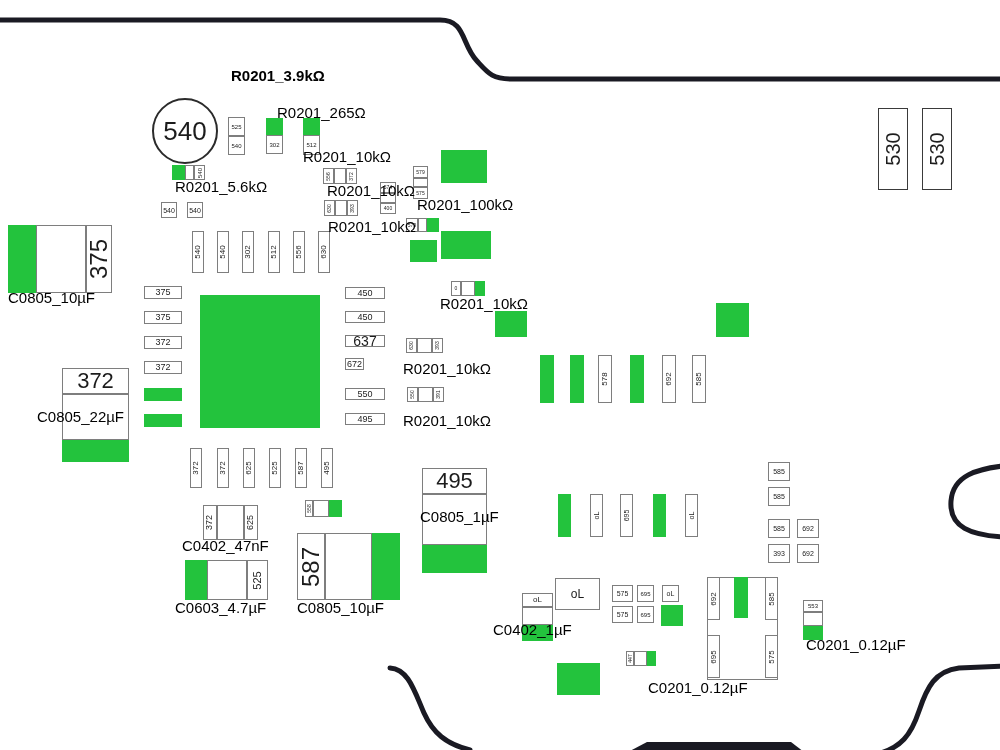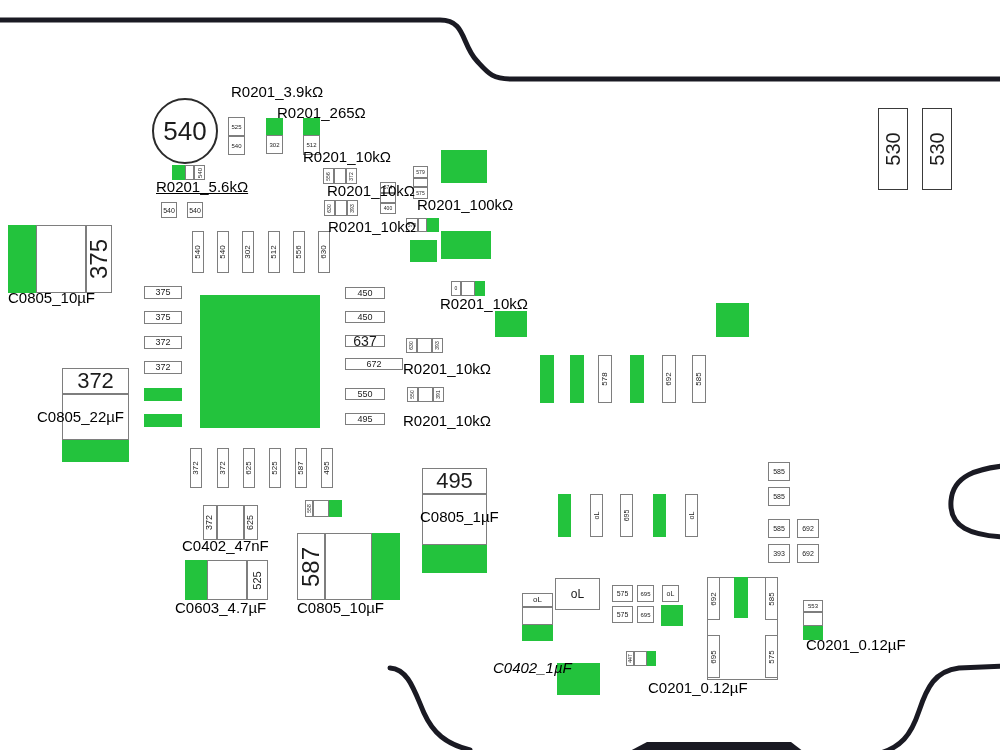--- a/index.html
+++ b/index.html
@@ -159,21 +159,21 @@
     <div class="r f-g" style="left: 144px; top: 414px; width: 38px; height: 13px;"></div>
     <div class="r f-w" style="left: 345px; top: 287px; width: 40px; height: 12px;">
       <span style="font-size: 9px;">450</span>
     </div>
     <div class="r f-w" style="left: 345px; top: 311px; width: 40px; height: 12px;">
       <span style="font-size: 9px;">450</span>
     </div>
     <div class="r f-w" style="left: 345px; top: 335px; width: 40px; height: 12px;">
       <span style="font-size: 14px;">637</span>
     </div>
-    <div class="r f-w" style="left: 345px; top: 358px; width: 58px; height: 12px;">
+    <div class="r f-w" style="left: 345px; top: 358px; width: 19px; height: 12px;">
       <span style="font-size: 9px;">672</span>
     </div>
     <div class="r f-w" style="left: 345px; top: 388px; width: 40px; height: 12px;">
       <span style="font-size: 9px;">550</span>
     </div>
     <div class="r f-w" style="left: 345px; top: 413px; width: 40px; height: 12px;">
       <span style="font-size: 9px;">495</span>
     </div>
     <div class="r f-w" style="left: 190px; top: 448px; width: 12px; height: 40px;">
       <span class="rot" style="font-size: 8px;">372</span>
@@ -320,33 +320,33 @@
     </div>
     <div class="r f-w" style="left: 765px; top: 635px; width: 13px; height: 43px;">
       <span class="rot" style="font-size: 8px;">575</span>
     </div>
     <div class="r f-g" style="left: 734px; top: 577px; width: 14px; height: 41px;"></div>
     <div class="r f-w" style="left: 803px; top: 600px; width: 20px; height: 12px;">
       <span style="font-size: 6px;">553</span>
     </div>
     <div class="r f-w" style="left: 803px; top: 612px; width: 20px; height: 14px;"></div>
     <div class="r f-g" style="left: 803px; top: 626px; width: 20px; height: 14px;"></div>
-    <div class="lbl" style="left: 231px; top: 84px;">R0201_3.9kΩ</div>
+    <div class="lbl" style="left: 231px; top: 68px; font-weight: bold;">R0201_3.9kΩ</div>
     <div class="lbl" style="left: 277px; top: 105px;">R0201_265Ω</div>
     <div class="lbl" style="left: 303px; top: 149px;">R0201_10kΩ</div>
-    <div class="lbl" style="left: 156px; top: 179px; text-decoration: underline;">R0201_5.6kΩ</div>
+    <div class="lbl" style="left: 175px; top: 179px;">R0201_5.6kΩ</div>
     <div class="lbl" style="left: 327px; top: 183px;">R0201_10kΩ</div>
     <div class="lbl" style="left: 417px; top: 197px;">R0201_100kΩ</div>
     <div class="lbl" style="left: 328px; top: 219px;">R0201_10kΩ</div>
     <div class="lbl" style="left: 440px; top: 296px;">R0201_10kΩ</div>
     <div class="lbl" style="left: 403px; top: 361px;">R0201_10kΩ</div>
     <div class="lbl" style="left: 403px; top: 413px;">R0201_10kΩ</div>
     <div class="lbl" style="left: 8px; top: 290px;">C0805_10µF</div>
     <div class="lbl" style="left: 37px; top: 409px;">C0805_22µF</div>
     <div class="lbl" style="left: 182px; top: 538px;">C0402_47nF</div>
     <div class="lbl" style="left: 175px; top: 600px;">C0603_4.7µF</div>
     <div class="lbl" style="left: 297px; top: 600px;">C0805_10µF</div>
     <div class="lbl" style="left: 420px; top: 509px;">C0805_1µF</div>
-    <div class="lbl" style="left: 493px; top: 660px; font-style: italic;">C0402_1µF</div>
+    <div class="lbl" style="left: 493px; top: 622px;">C0402_1µF</div>
     <div class="lbl" style="left: 648px; top: 680px;">C0201_0.12µF</div>
     <div class="lbl" style="left: 806px; top: 637px;">C0201_0.12µF</div>
     <div class="circ" style="left: 152px; top: 98px; width: 66px; height: 66px; font-size: 26px;">540</div>
   </div>
 
 </body></html>

